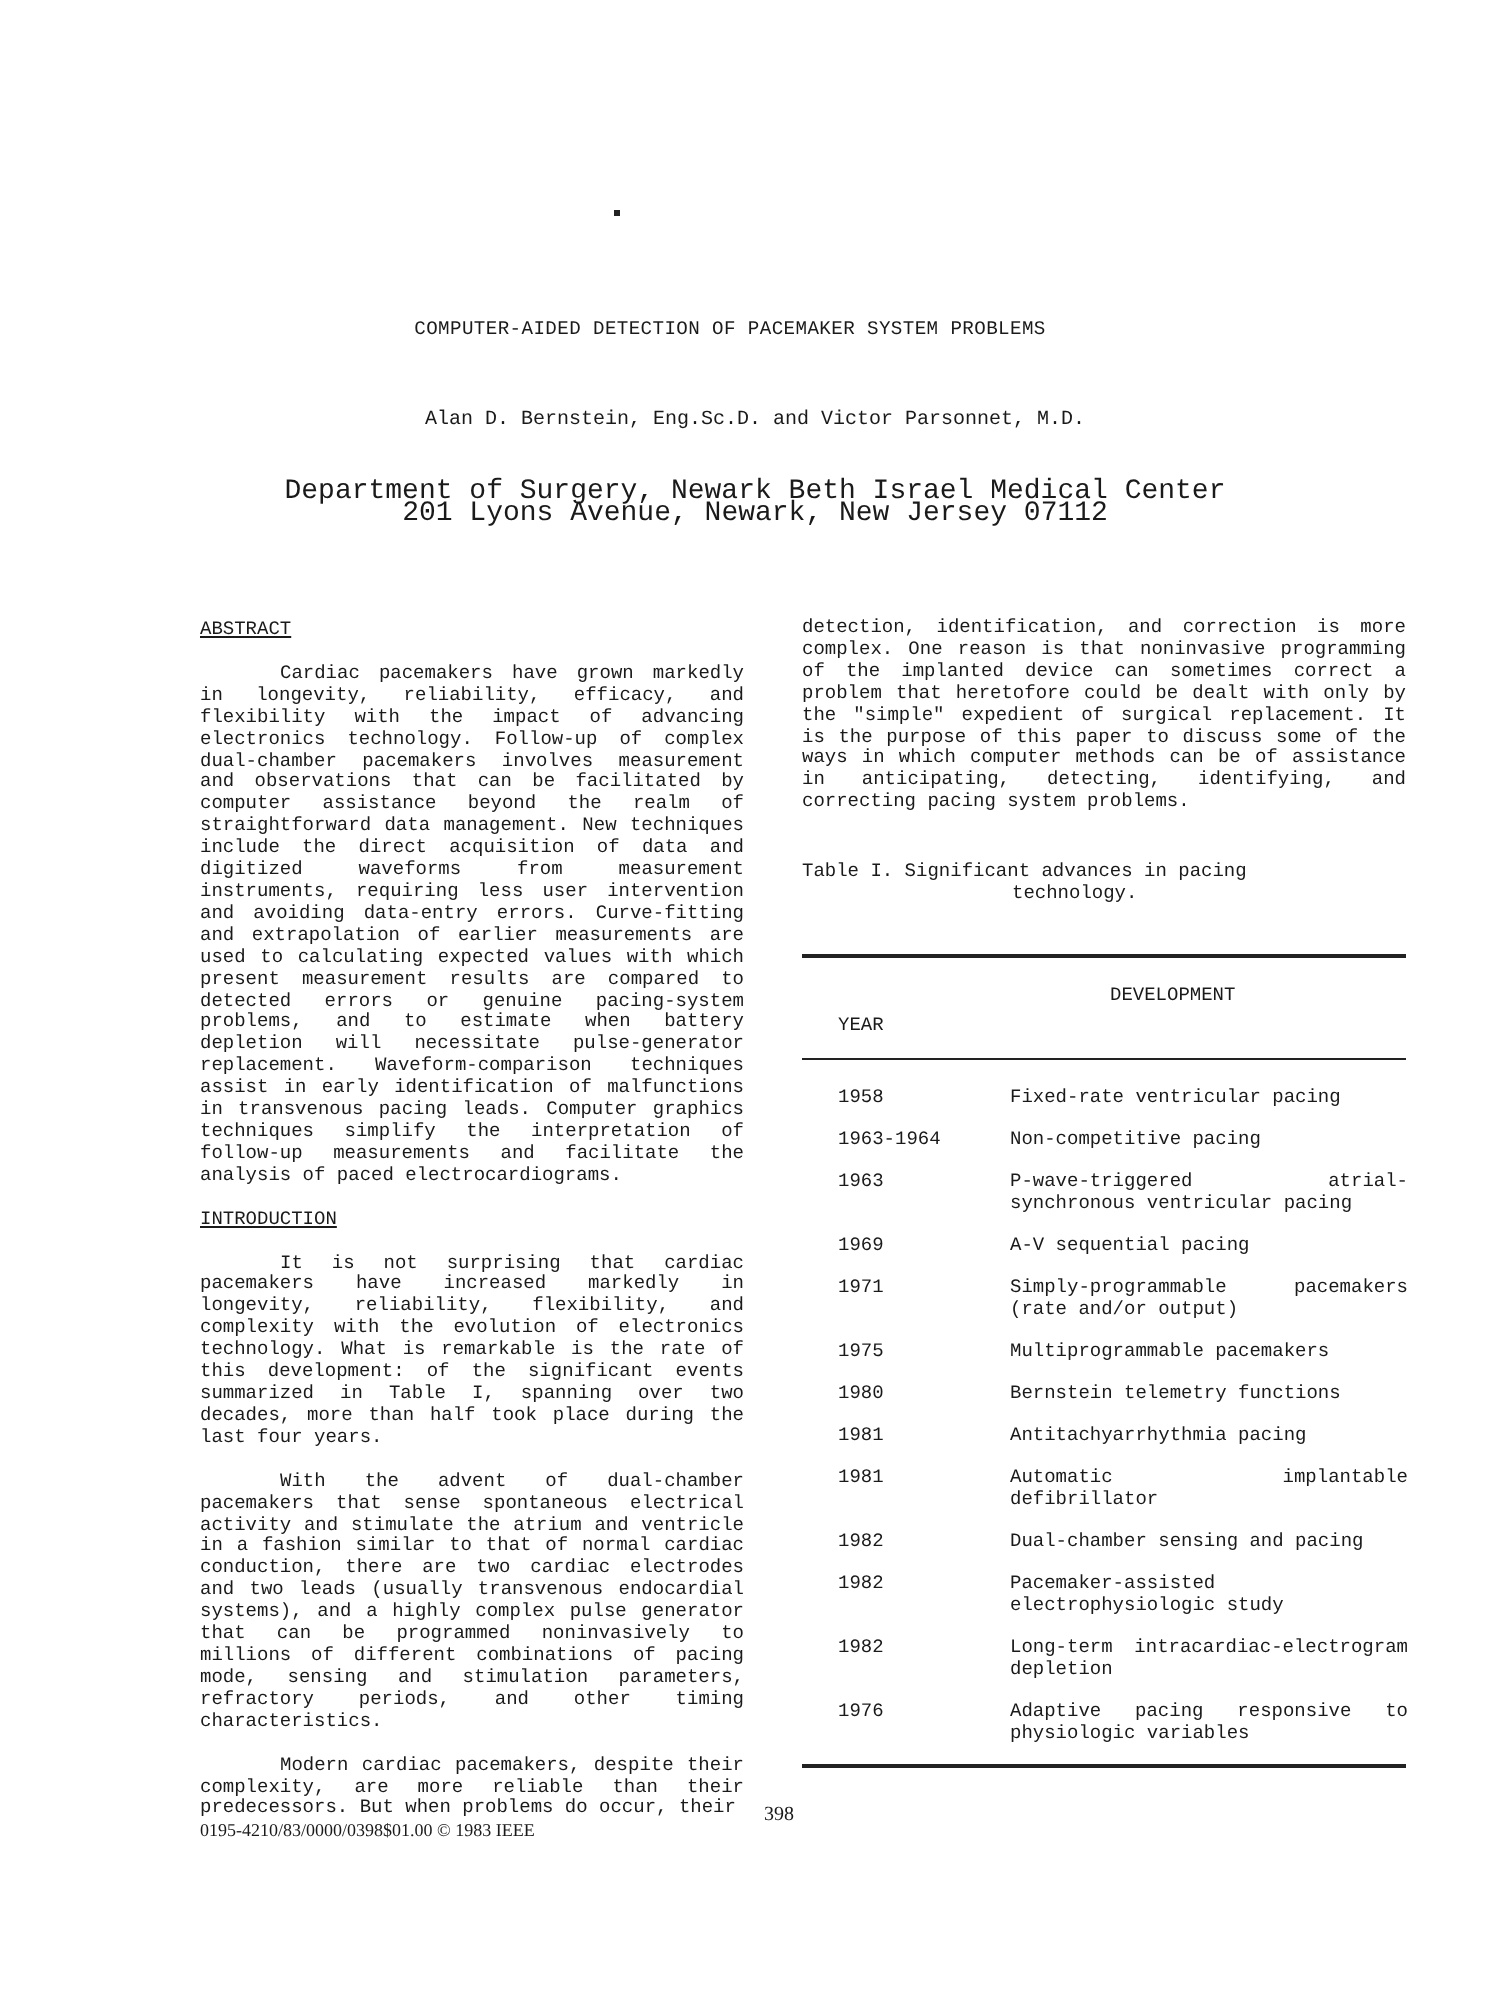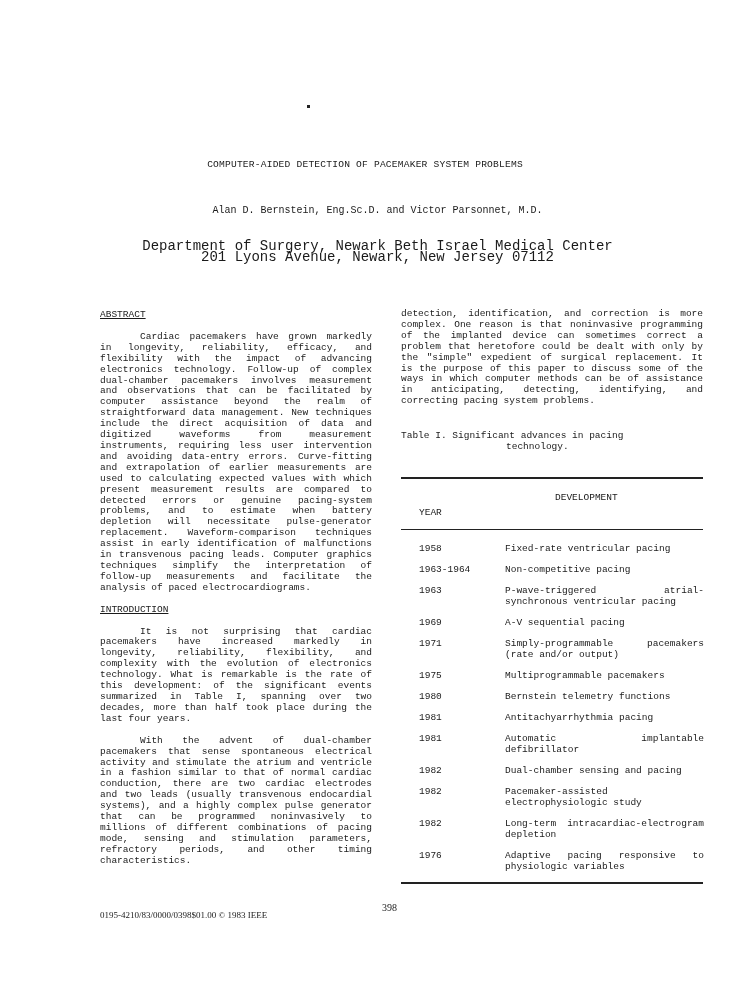--- a/index.html
+++ b/index.html
@@ -43,20 +43,21 @@
   <div class="heading">ABSTRACT</div>
   <div class="gap"></div>
   <p class="indent">Cardiac pacemakers have grown markedly in longevity, reliability, efficacy, and flexibility with the impact of advancing electronics technology. Follow-up of complex dual-chamber pacemakers involves measurement and observations that can be facilitated by computer assistance beyond the realm of straightforward data management. New techniques include the direct acquisition of data and digitized waveforms from measurement instruments, requiring less user intervention and avoiding data-entry errors. Curve-fitting and extrapolation of earlier measurements are used to calculating expected values with which present measurement results are compared to detected errors or genuine pacing-system problems, and to estimate when battery depletion will necessitate pulse-generator replacement. Waveform-comparison techniques assist in early identification of malfunctions in transvenous pacing leads. Computer graphics techniques simplify the interpretation of follow-up measurements and facilitate the analysis of paced electrocardiograms.</p>
   <div class="gap"></div>
   <div class="heading">INTRODUCTION</div>
   <div class="gap"></div>
   <p class="indent">It is not surprising that cardiac pacemakers have increased markedly in longevity, reliability, flexibility, and complexity with the evolution of electronics technology. What is remarkable is the rate of this development: of the significant events summarized in Table I, spanning over two decades, more than half took place during the last four years.</p>
   <div class="gap"></div>
   <p class="indent">With the advent of dual-chamber pacemakers that sense spontaneous electrical activity and stimulate the atrium and ventricle in a fashion similar to that of normal cardiac conduction, there are two cardiac electrodes and two leads (usually transvenous endocardial systems), and a highly complex pulse generator that can be programmed noninvasively to millions of different combinations of pacing mode, sensing and stimulation parameters, refractory periods, and other timing characteristics.</p>
   <div class="gap"></div>
+  <p class="indent">Modern cardiac pacemakers, despite their complexity, are more reliable than their predecessors. But when problems do occur, their</p>
 </div>
 
 <div id="right" class="abs col">
   <p>detection, identification, and correction is more complex. One reason is that noninvasive programming of the implanted device can sometimes correct a problem that heretofore could be dealt with only by the "simple" expedient of surgical replacement. It is the purpose of this paper to discuss some of the ways in which computer methods can be of assistance in anticipating, detecting, identifying, and correcting pacing system problems.</p>
   <div style="height:23px"></div>
   <div class="caption">
     <div>Table I.  Significant advances in pacing</div>
     <div style="padding-left:105px">technology.</div>
   </div>
   <div style="height:25px"></div>

